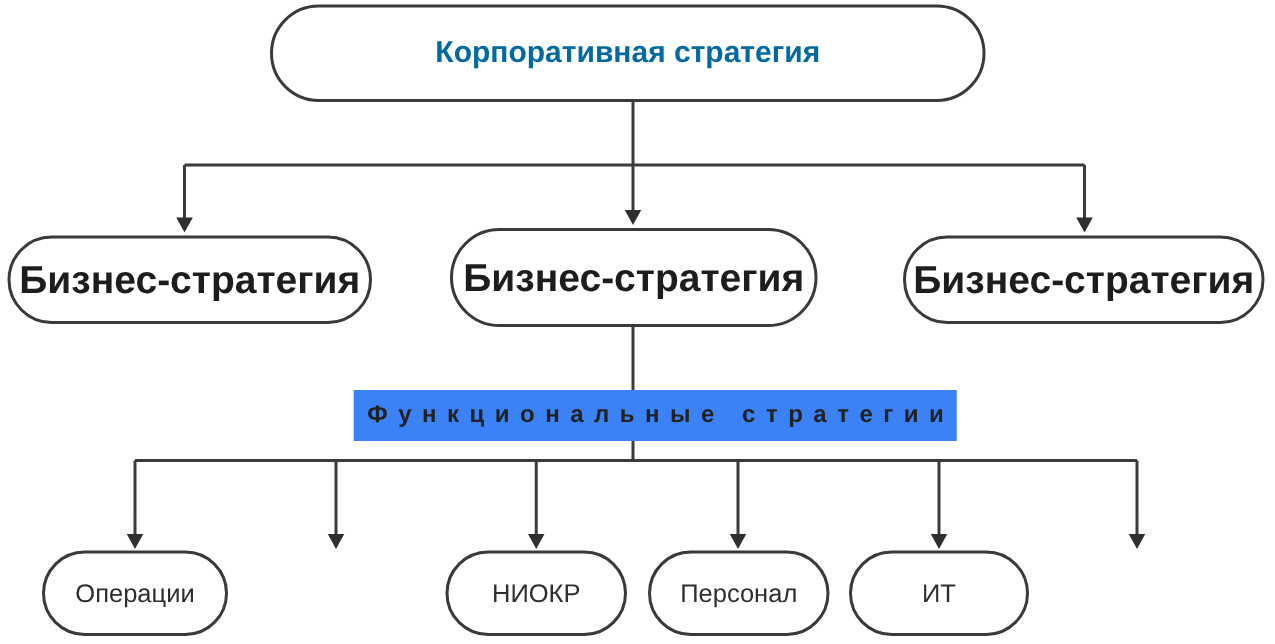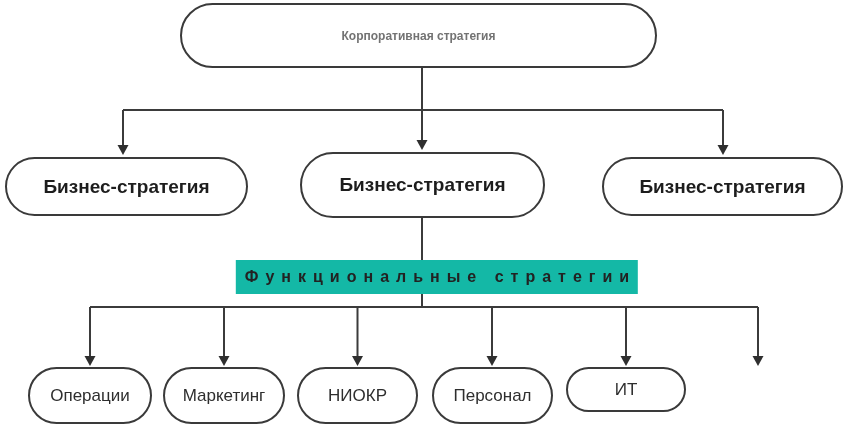--- a/index.html
+++ b/index.html
@@ -30,52 +30,52 @@
     display: flex;
     align-items: center;
     justify-content: center;
     text-align: center;
     z-index: 2;
   }
   .node .lbl {
     white-space: nowrap;
   }
   .lvl-corp .lbl {
-    font-size: 12px;
+    font-size: 20px;
     font-weight: bold;
-    color: #737373;
+    color: #0369a1;
   }
   .lvl-biz .lbl {
-    font-size: 19px;
+    font-size: 26px;
     font-weight: bold;
     color: #1d1d1d;
   }
   .lvl-func .lbl {
     font-size: 17px;
     font-weight: normal;
     color: #2e2e2e;
   }
   .node-corporate        { left: 180px; top: 3px;   width: 477px; height: 65px; }
   .node-business-1       { left: 5px;   top: 157px; width: 243px; height: 59px; }
   .node-business-2       { left: 300px; top: 152px; width: 245px; height: 66px; }
   .node-business-3       { left: 602px; top: 157px; width: 241px; height: 59px; }
   .node-func-1           { left: 28px;  top: 367px; width: 124px; height: 57px; align-items: center; }
   .node-func-2           { left: 163px; top: 367px; width: 122px; height: 57px; }
   .node-func-3           { left: 297px; top: 367px; width: 121px; height: 57px; }
   .node-func-4           { left: 432px; top: 367px; width: 121px; height: 57px; }
-  .node-func-5           { left: 566px; top: 367px; width: 120px; height: 45px; text-align: center; }
+  .node-func-5           { left: 566px; top: 367px; width: 120px; height: 57px; text-align: center; }
   .node-func-6           { left: 698px; top: 367px; width: 120px; height: 57px; }
   .func-group-label {
     position: absolute;
     left: 437px;
     top: 260px;
     transform: translateX(-50%);
     height: 34px;
     line-height: 34px;
-    background: #14b8a6;
+    background: #3b82f6;
     padding: 0 2px 0 9px;
     font-size: 16px;
     font-weight: bold;
     letter-spacing: 7px;
     color: #222222;
     white-space: nowrap;
     z-index: 3;
   }
 </style>
 </head>
@@ -123,23 +123,20 @@
   </div>
   <div class="node lvl-biz node-business-3">
     <span class="lbl">Бизнес-стратегия</span>
   </div>
 
   <div class="func-group-label">Функциональные стратегии</div>
 
   <div class="node lvl-func node-func-1">
     <span class="lbl">Операции</span>
   </div>
-  <div class="node lvl-func node-func-2">
-    <span class="lbl">Маркетинг</span>
-  </div>
   <div class="node lvl-func node-func-4">
     <span class="lbl">Персонал</span>
   </div>
   <div class="node lvl-func node-func-3">
     <span class="lbl">НИОКР</span>
   </div>
   <div class="node lvl-func node-func-5">
     <span class="lbl">ИТ</span>
   </div>
 

